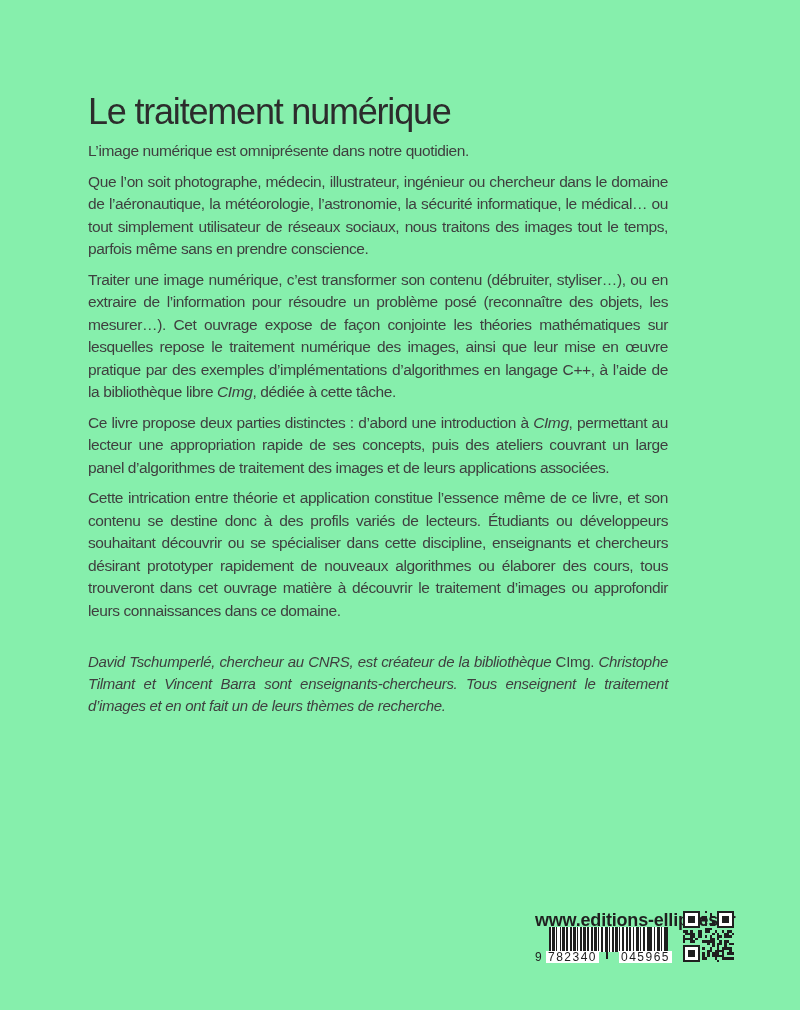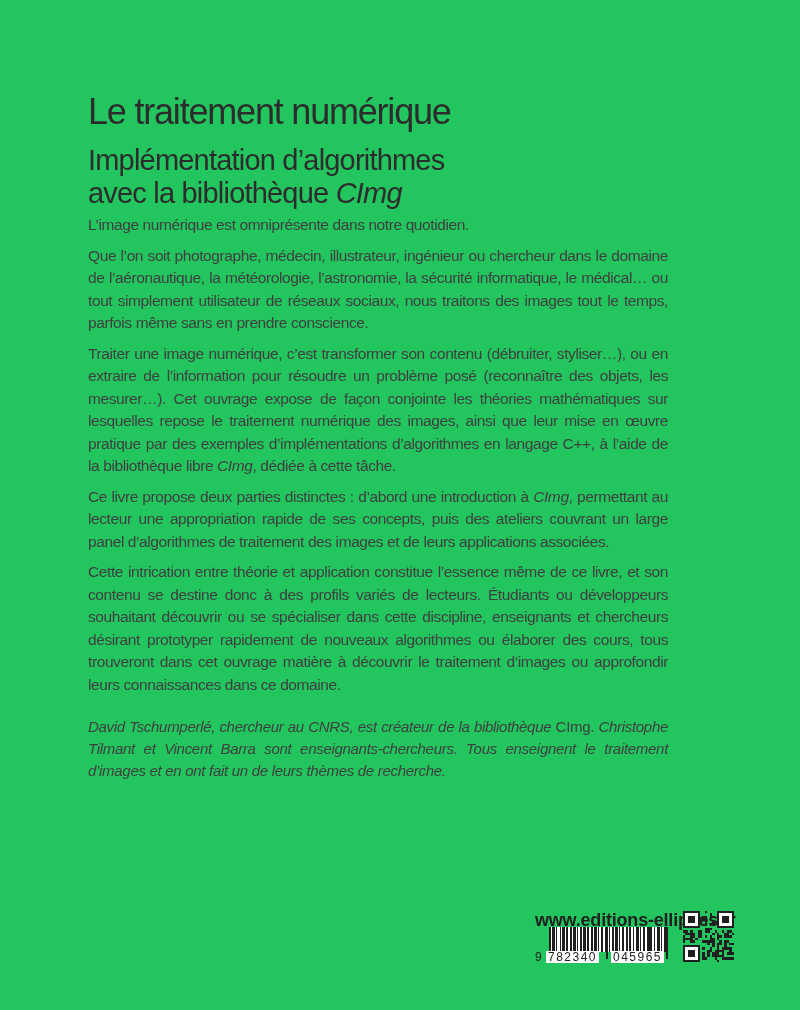--- a/index.html
+++ b/index.html
@@ -5,21 +5,21 @@
   html, body { margin: 0; padding: 0; }
   body {
     width: 800px; height: 1010px;
     background: #ffffff;
     font-family: "Liberation Sans", sans-serif;
     -webkit-font-smoothing: antialiased;
   }
   .cover {
     position: relative;
     width: 800px; height: 1010px;
-    background: #22c55e;
+    background: #86efac;
     overflow: hidden;
   }
   .text-col {
     position: absolute;
     left: 88px; top: 0;
     width: 580px;
     color: #3f3f3f;
   }
   h1.title {
     margin: 88px 0 0 0;
@@ -43,21 +43,21 @@
     font-size: 15.5px;
     line-height: 22.5px;
     letter-spacing: -0.4px;
     text-align: justify;
     color: #3f3f3f;
   }
   .paras p:first-child { margin-top: 0; }
   .it { font-style: italic; }
   .up { font-style: normal; }
   .bio {
-    margin-top: 20px;
+    margin-top: 29px;
     font-size: 15px;
     line-height: 22px;
     letter-spacing: -0.3px;
     text-align: justify;
     color: #3f3f3f;
   }
   
   .site {
     position: absolute;
     left: 535px; top: 910px;
@@ -96,43 +96,39 @@
   .ean .g3 { left: 131px; }
   .ean .d {
     position: absolute; bottom: 2px;
     font-size: 12px; line-height: 12px;
     color: #1f1f1f;
     letter-spacing: 1.5px;
     font-family: "Liberation Sans", sans-serif;
   }
   .ean .first { left: 0; }
   .ean .grp1 { left: 11px; background: #ffffff; padding: 0 2px; }
-  .ean .grp2 { left: 76px; background: #ffffff; padding: 0 2px; }
+  .ean .grp2 { left: 84px; background: #ffffff; padding: 0 2px; }
   .qr {
     position: absolute;
     left: 683px; top: 911px;
     width: 51px; height: 51px;
   }
   .qr svg { width: 100%; height: 100%; shape-rendering: crispEdges; fill: #1f1f1f; }
 </style>
 </head>
 <body>
 
 <div class="cover">
 
   <div class="text-col">
 
     <h1 class="title">
         <div><span>Le traitement numérique</span></div>
       </h1>
 
-    <h2 class="subtitle">
-        <div><span>Implémentation d’algorithmes</span></div>
-        <div><span>avec la bibliothèque </span><span class="it">CImg</span></div>
-      </h2>
 
     <div class="paras">
         <p><span>L’image numérique est omniprésente dans notre quotidien.</span></p>
         <p><span>Que l’on soit photographe, médecin, illustrateur, ingénieur ou chercheur dans le domaine de l’aéronautique, la météorologie, l’astronomie, la sécurité informatique, le médical… ou tout simplement utilisateur de réseaux sociaux, nous traitons des images tout le temps, parfois même sans en prendre conscience.</span></p>
         <p><span>Traiter une image numérique, c’est transformer son contenu (débruiter, styliser…), ou en extraire de l’information pour résoudre un problème posé (reconnaître des objets, les mesurer…). Cet ouvrage expose de façon conjointe les théories mathématiques sur lesquelles repose le traitement numérique des images, ainsi que leur mise en œuvre pratique par des exemples d’implémentations d’algorithmes en langage C++, à l’aide de la bibliothèque libre </span><span class="it">CImg</span><span>, dédiée à cette tâche.</span></p>
         <p><span>Ce livre propose deux parties distinctes&nbsp;: d’abord une introduction à </span><span class="it">CImg</span><span>, permettant au lecteur une appropriation rapide de ses concepts, puis des ateliers couvrant un large panel d’algorithmes de traitement des images et de leurs applications associées.</span></p>
         <p><span>Cette intrication entre théorie et application constitue l’essence même de ce livre, et son contenu se destine donc à des profils variés de lecteurs. Étudiants ou développeurs souhaitant découvrir ou se spécialiser dans cette discipline, enseignants et chercheurs désirant prototyper rapidement de nouveaux algorithmes ou élaborer des cours, tous trouveront dans cet ouvrage matière à découvrir le traitement d’images ou approfondir leurs connaissances dans ce domaine.</span></p>
       </div>
 
     <div class="bio"><span class="it">David Tschumperlé, chercheur au CNRS, est créateur de la bibliothèque </span><span class="up">CImg.</span><span class="it"> Christophe Tilmant et Vincent Barra sont enseignants-chercheurs. Tous enseignent le traitement d’images et en ont fait un de leurs thèmes de recherche.</span></div>

